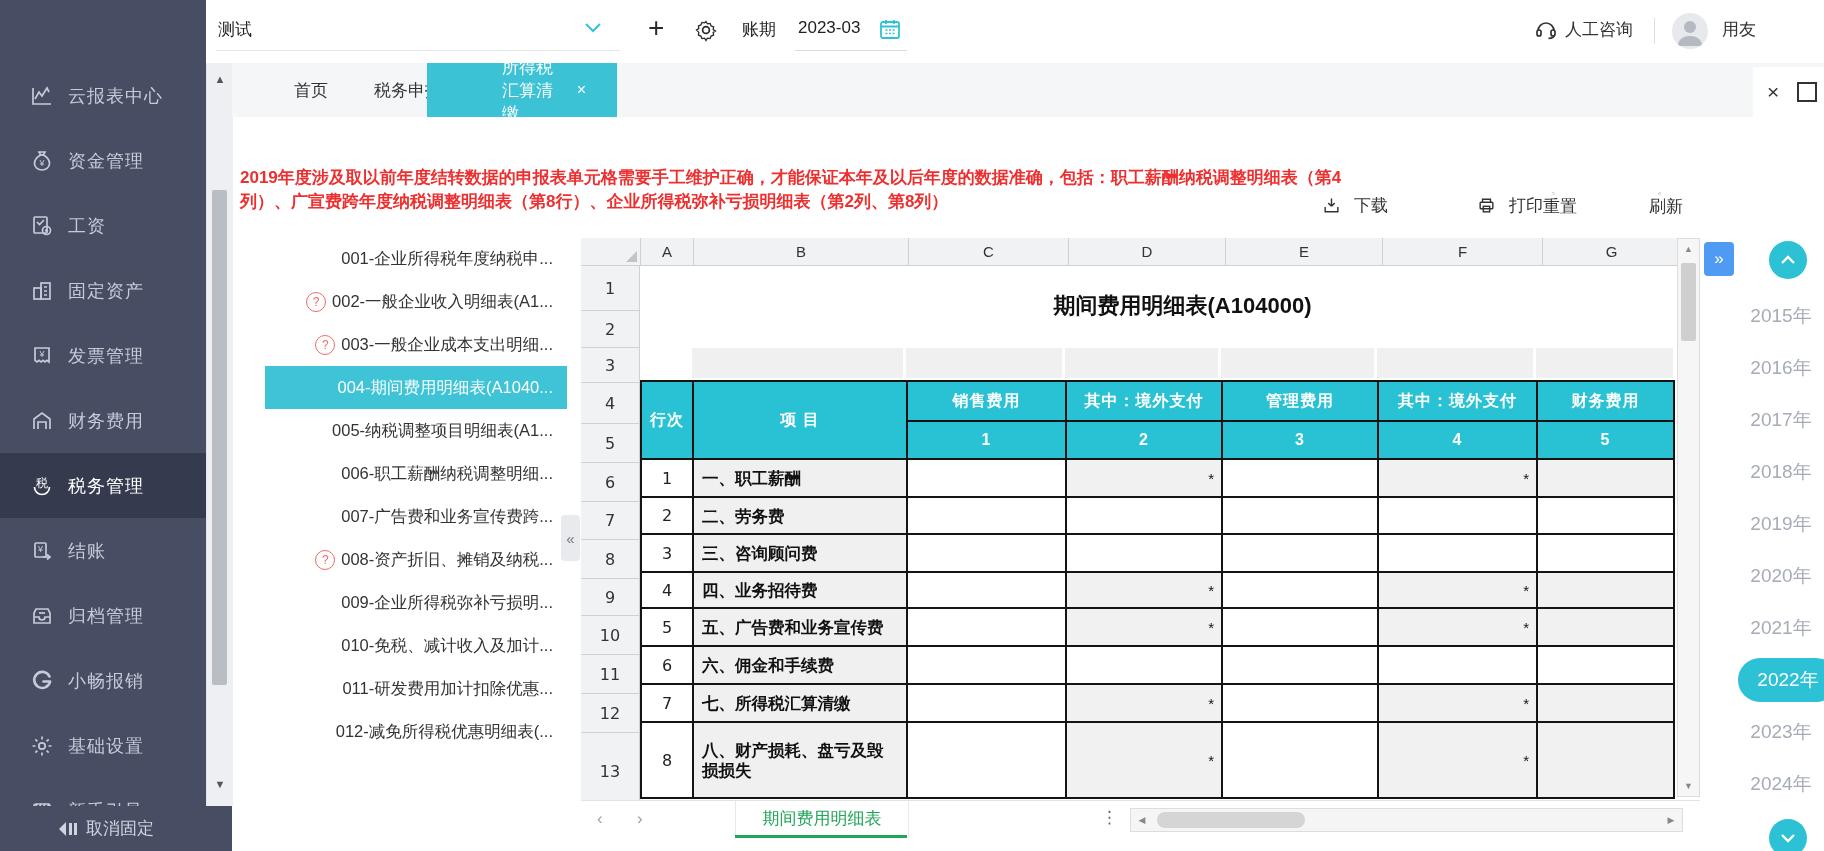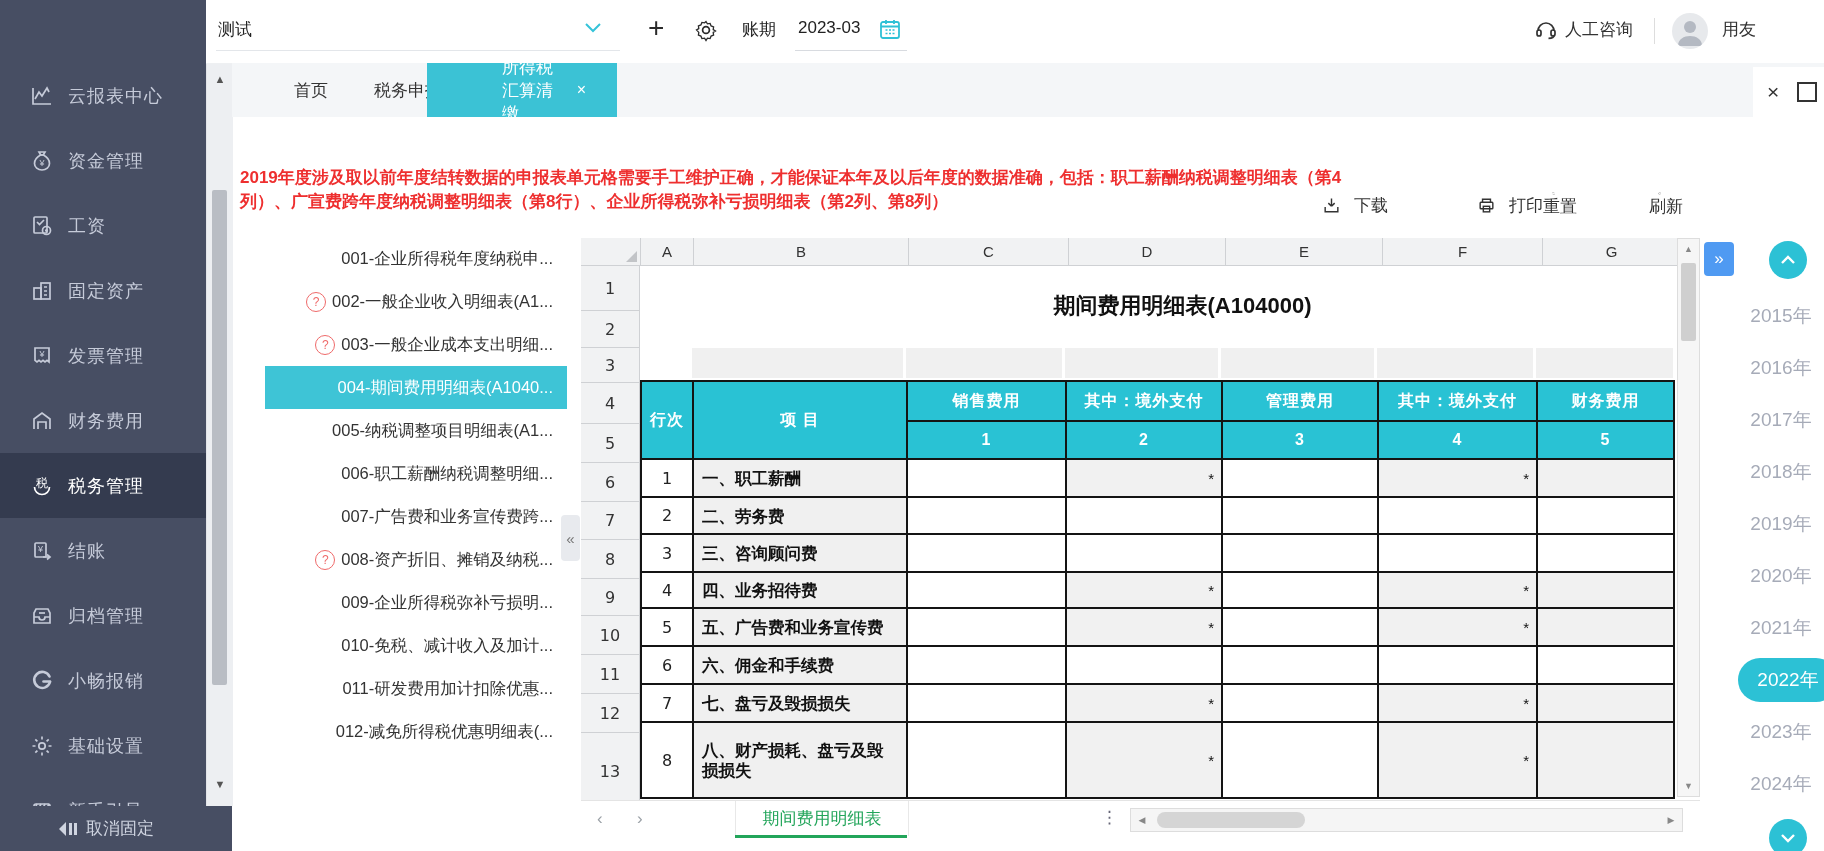--- a/index.html
+++ b/index.html
@@ -508,21 +508,21 @@
 
     <div class="cell num">6</div>
     <div class="cell item">六、佣金和手续费</div>
     <div class="cell val"></div>
     <div class="cell val"></div>
     <div class="cell val"></div>
     <div class="cell val"></div>
     <div class="cell val"></div>
 
     <div class="cell num">7</div>
-    <div class="cell item">七、盘亏及毁损损失</div>
+    <div class="cell item">七、所得税汇算清缴</div>
     <div class="cell val"></div>
     <div class="cell val gray">*</div>
     <div class="cell val"></div>
     <div class="cell val gray">*</div>
     <div class="cell val gray"></div>
 
     <div class="cell num">8</div>
     <div class="cell item">八、财产损耗、盘亏及毁损损失</div>
     <div class="cell val"></div>
     <div class="cell val gray">*</div>

